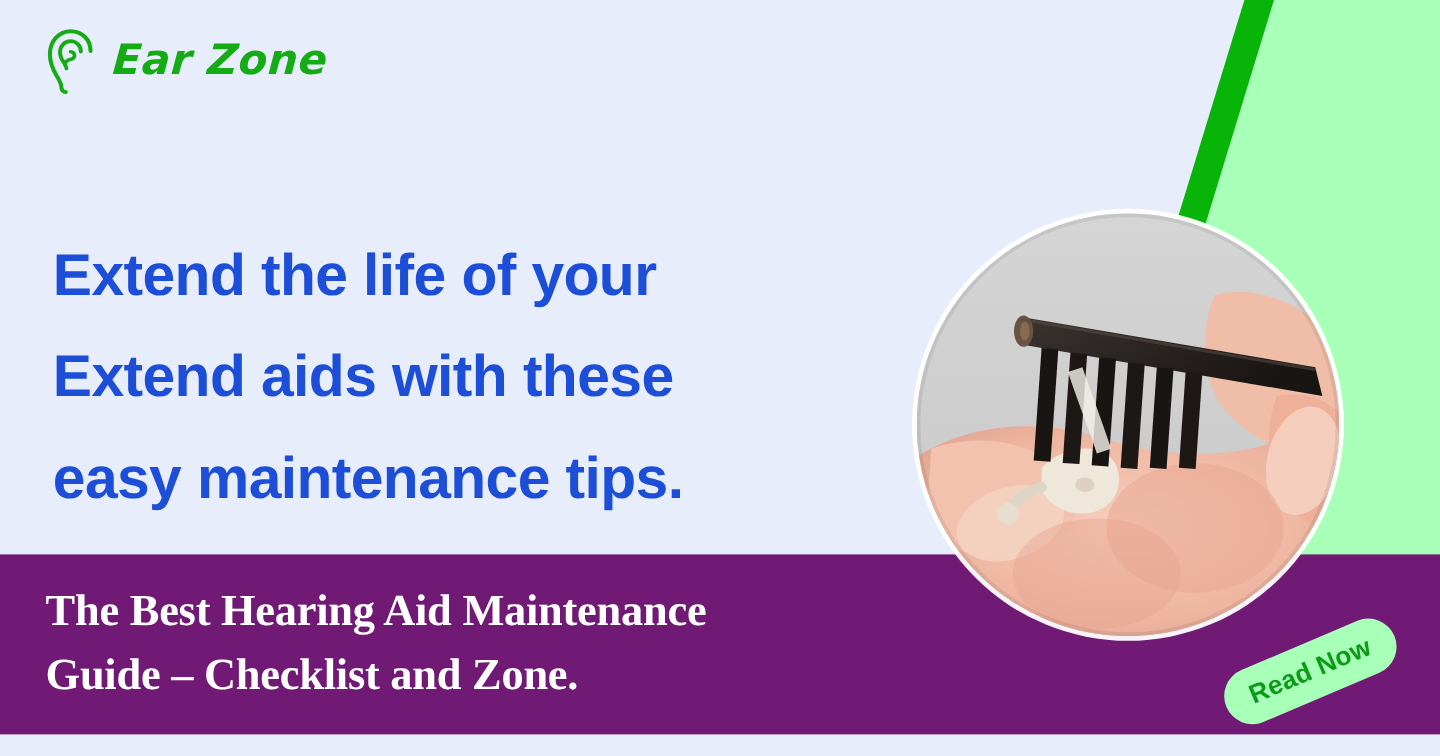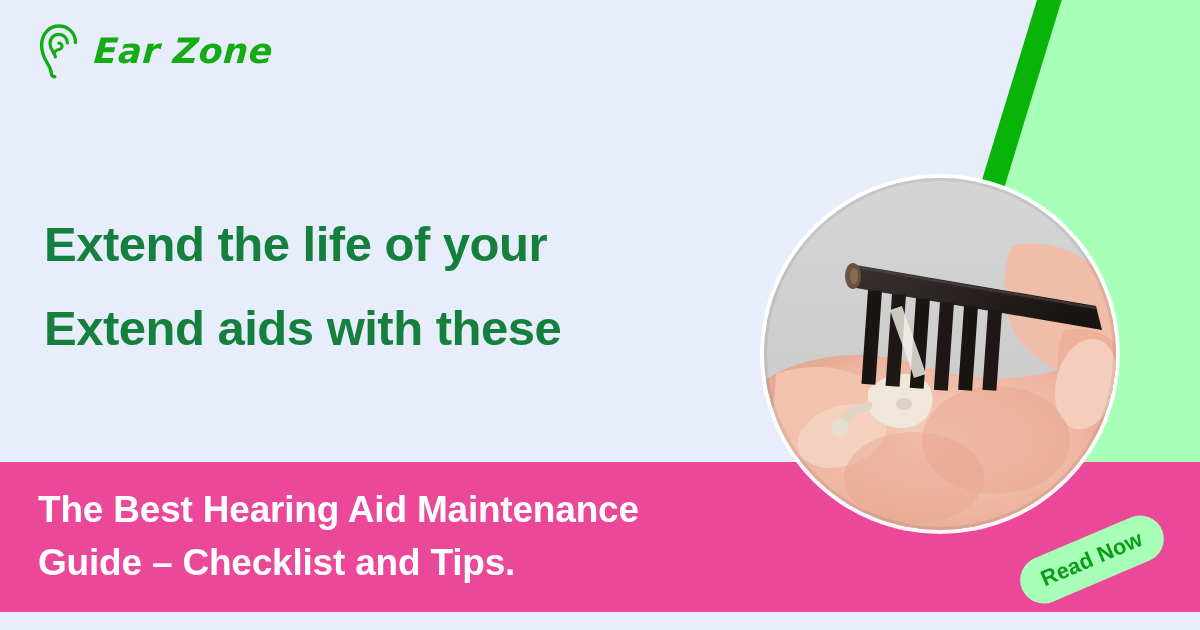--- a/index.html
+++ b/index.html
@@ -46,22 +46,23 @@
     transform-origin: top left;
   }
 
   
   .banner {
     position: absolute;
     left: 0;
     right: 0;
     top: 462px;
     height: 150px;
-    background: #ec4899;
+    background: #701a75;
     z-index: 4;
+    font-family: Liberation Serif, serif;
   }
   .banner-text {
     position: absolute;
     left: 38px;
     top: 22px;
     width: 760px;
     color: #ffffff;
     font-size: 37px;
     font-weight: bold;
     line-height: 1.42;
@@ -95,23 +96,23 @@
     color: #14ab14;
     letter-spacing: 0.5px;
     line-height: 1;
     transform: skewX(-4deg);
   }
 
   
   .headline {
     position: absolute;
     left: 44px;
-    top: 202px;
+    top: 188px;
     width: 700px;
-    color: #15803d;
+    color: #1d4ed8;
     font-size: 49px;
     font-weight: bold;
     line-height: 1.72;
     letter-spacing: -0.5px;
     z-index: 3;
   }
   .headline-line {
     display: block;
     white-space: nowrap;
   }
@@ -173,20 +174,21 @@
         <path d="M33.4 20.9c0-4.9-3.8-8.6-8.6-8.6-4.9 0-8.8 3.9-8.8 9.3 0 3.6 1.3 6 3.2 8.6 1.3 1.8 2.2 3.2 2.2 4.8" fill="none" stroke="#14ab14" stroke-width="3.2" stroke-linecap="round"></path>
         <path d="M24.8 21.1c1.9 0 3.3 1.4 3.3 3.1 0 2-1.8 3-3.6 3.4-2.6.6-4.3 2.1-4.3 4.6" fill="none" stroke="#14ab14" stroke-width="3" stroke-linecap="round"></path>
       </svg>
     </span>
     <span class="logo-text">Ear Zone</span>
   </div>
 
   <div class="headline">
     <span class="headline-line">Extend the life of your</span>
     <span class="headline-line">Extend aids with these</span>
+    <span class="headline-line">easy maintenance tips.</span>
   </div>
 
   <div class="photo-circle">
     <svg viewBox="0 0 352 352" preserveAspectRatio="xMidYMid slice" aria-hidden="true">
       <defs>
         <radialGradient id="gskin" cx="50%" cy="45%" r="70%">
           <stop offset="0%" stop-color="#f6cfbe"></stop>
           <stop offset="60%" stop-color="#eeb5a0"></stop>
           <stop offset="100%" stop-color="#d99b87"></stop>
         </radialGradient>
@@ -238,21 +240,21 @@
         <path d="M126 132 C 136 162, 146 186, 150 200 L 162 196 C 154 172, 144 146, 138 128 Z" fill="#f2efe8" opacity="0.82"></path>
       </g>
 
       <circle cx="176" cy="176" r="176" fill="none" stroke="rgba(0,0,0,0.07)" stroke-width="6"></circle>
     </svg>
   </div>
 
   <div class="banner">
     <div class="banner-text">
       <span class="banner-line">The Best Hearing Aid Maintenance</span>
-      <span class="banner-line">Guide – Checklist and Tips.</span>
+      <span class="banner-line">Guide – Checklist and Zone.</span>
     </div>
   </div>
 
   <div class="read-now">
     <span class="read-now-pill">Read Now</span>
   </div>
 
 </div>
 
 </body></html>

